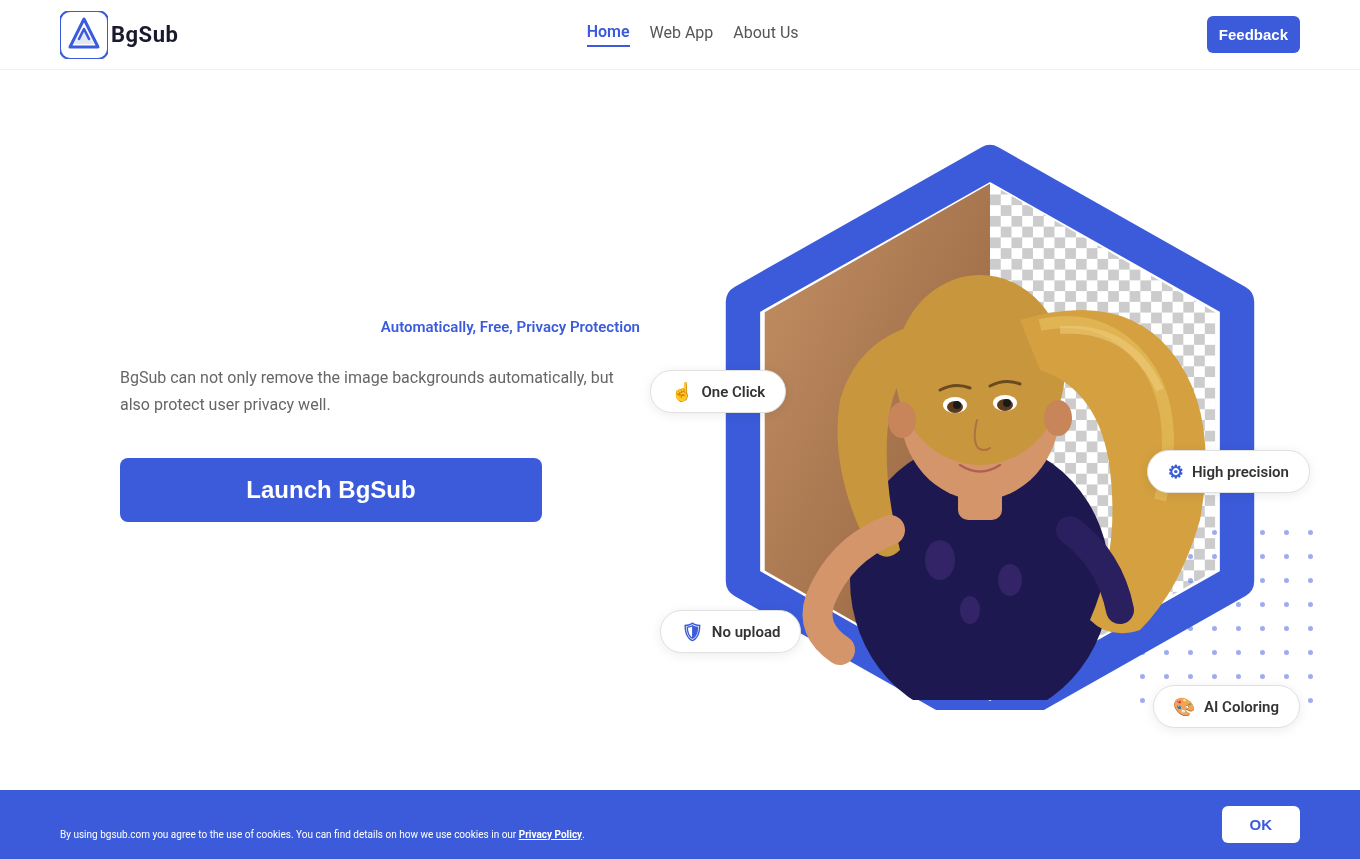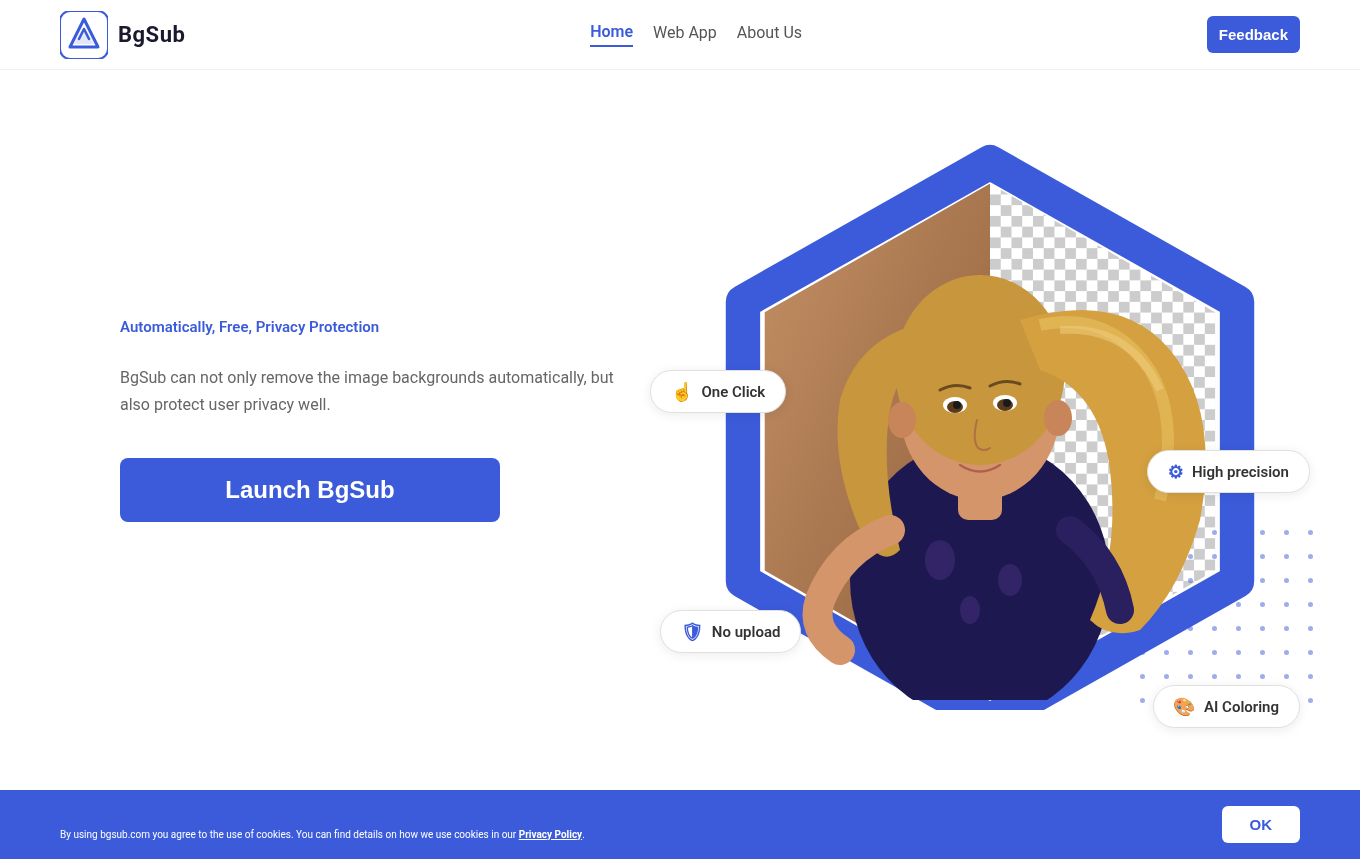--- a/index.html
+++ b/index.html
@@ -11,21 +11,21 @@
       align-items: center;
       justify-content: space-between;
       padding: 0 60px;
       height: 70px;
       border-bottom: 1px solid #f0f0f0;
       position: relative;
     }
     .logo-area {
       display: flex;
       align-items: center;
-      gap: 10px;
+      gap: 3px;
       cursor: pointer;
     }
     .logo-icon {
       width: 48px;
       height: 48px;
     }
     .logo-text {
       font-size: 22px;
       font-weight: 700;
       color: #1a1a2e;
@@ -69,20 +69,21 @@
       position: relative;
     }
     .hero-left {
       max-width: 520px;
     }
     .hero-subtitle {
       color: #3b5bdb;
       font-size: 15px;
       font-weight: 600;
       margin-bottom: 24px;
+      text-align: right;
     }
     .hero-title {
       font-size: 56px;
       font-weight: 800;
       line-height: 1.15;
       color: #1a1a2e;
       margin-bottom: 30px;
     }
     .hero-desc {
       font-size: 16px;
@@ -90,21 +91,21 @@
       line-height: 1.7;
       margin-bottom: 40px;
       margin-top: 28px;
     }
     .launch-btn {
       background: #3b5bdb;
       color: #fff;
       border: none;
       border-radius: 8px;
       padding: 18px 0;
-      width: 380px;
+      width: 422px;
       font-size: 24px;
       font-weight: 700;
       cursor: pointer;
     }
 
     
     .hero-right {
       position: relative;
       width: 620px;
       height: 580px;

